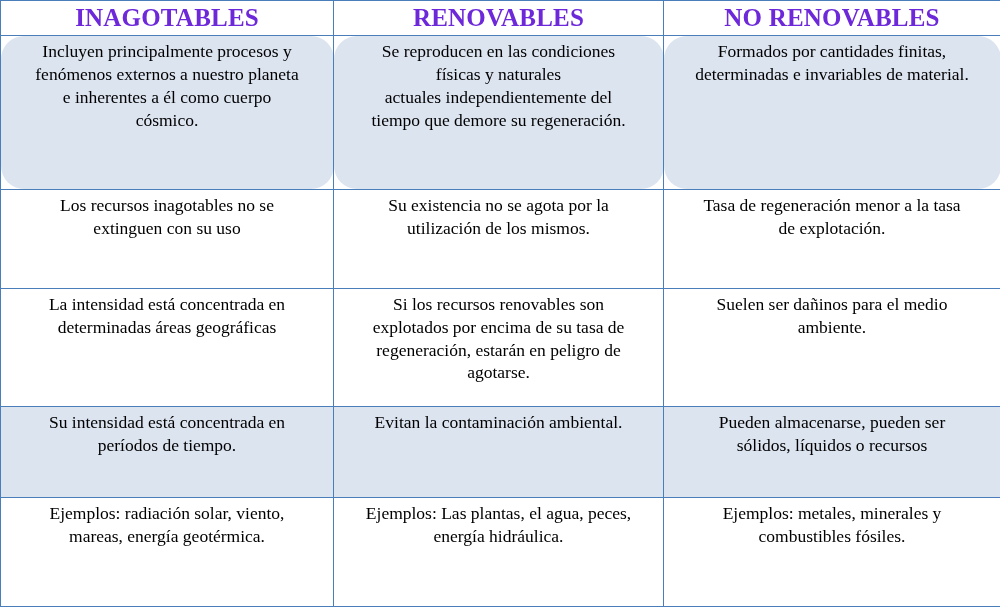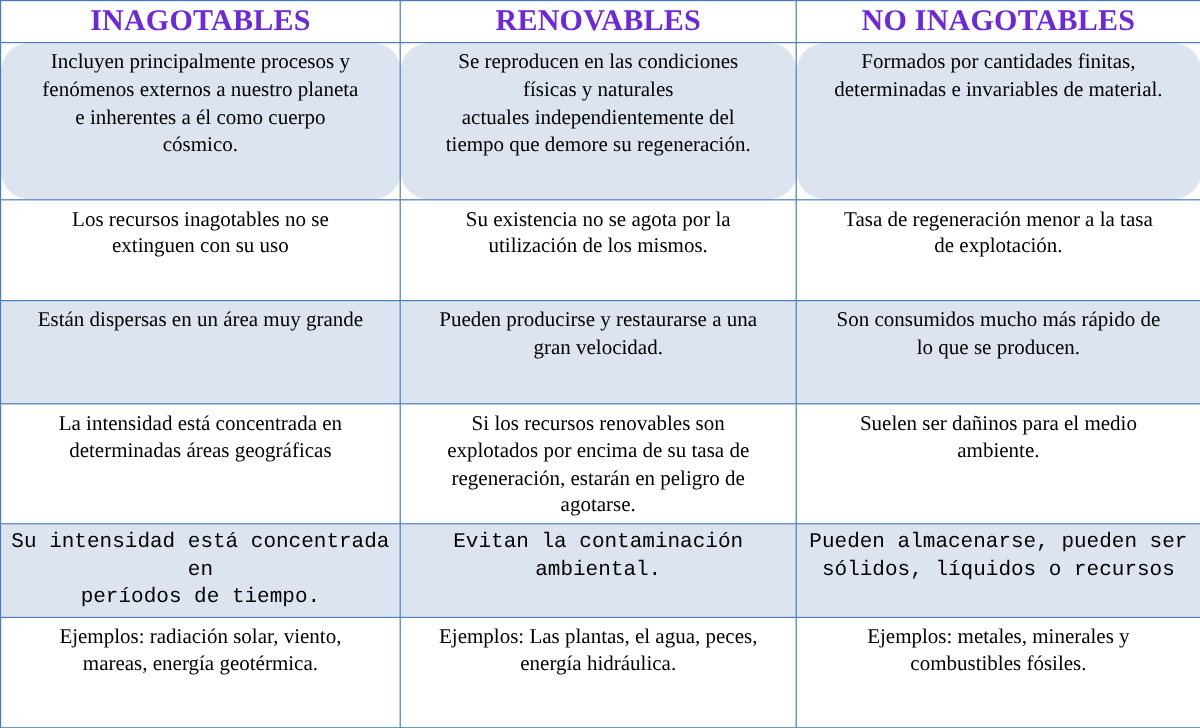--- a/index.html
+++ b/index.html
@@ -57,42 +57,42 @@
   }
   tbody tr.row-plain td {
     background: #ffffff;
   }
 
   
   tbody tr.r0 td { height: 130px; border-radius: 23px; }
   tbody tr.r1 td { height: 84px; }
   tbody tr.r2 td { height: 86px; }
   tbody tr.r3 td { height: 88px; }
-  tbody tr.r4 td { height: 77px; font-family: Liberation Mono, monospace; }
+  tbody tr.r4 td { height: 77px; }
   tbody tr.r5 td { height: 92px; }
 
   .cell-text {
     display: block;
     white-space: pre-line;
   }
 </style>
 </head>
 <body>
 
 <table class="comparison-table">
   <colgroup>
     <col class="col-1">
     <col class="col-2">
     <col class="col-3">
   </colgroup>
   <thead>
     <tr>
       <th>INAGOTABLES</th>
       <th>RENOVABLES</th>
-      <th>NO INAGOTABLES</th>
+      <th>NO RENOVABLES</th>
     </tr>
   </thead>
   <tbody>
     <tr class="row-shaded r0">
       <td>
           <span class="cell-text">Incluyen principalmente procesos y
 fenómenos externos a nuestro planeta
 e inherentes a él como cuerpo
 cósmico.</span>
         </td>
@@ -112,33 +112,20 @@
           <span class="cell-text">Los recursos inagotables no se
 extinguen con su uso</span>
         </td>
       <td>
           <span class="cell-text">Su existencia no se agota por la
 utilización de los mismos.</span>
         </td>
       <td>
           <span class="cell-text">Tasa de regeneración menor a la tasa
 de explotación.</span>
-        </td>
-    </tr>
-    <tr class="row-shaded r2">
-      <td>
-          <span class="cell-text">Están dispersas en un área muy grande</span>
-        </td>
-      <td>
-          <span class="cell-text">Pueden producirse y restaurarse a una
-gran velocidad.</span>
-        </td>
-      <td>
-          <span class="cell-text">Son consumidos mucho más rápido de
-lo que se producen.</span>
         </td>
     </tr>
     <tr class="row-plain r3">
       <td>
           <span class="cell-text">La intensidad está concentrada en
 determinadas áreas geográficas</span>
         </td>
       <td>
           <span class="cell-text">Si los recursos renovables son
 explotados por encima de su tasa de

